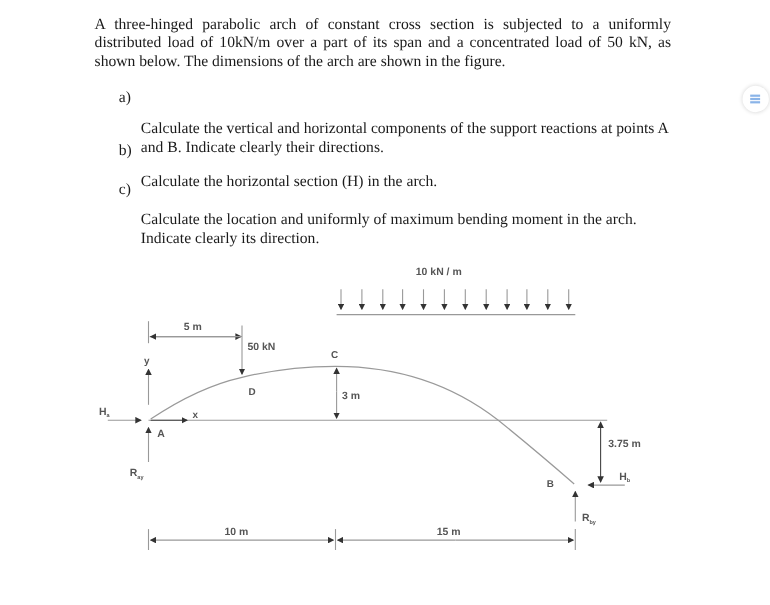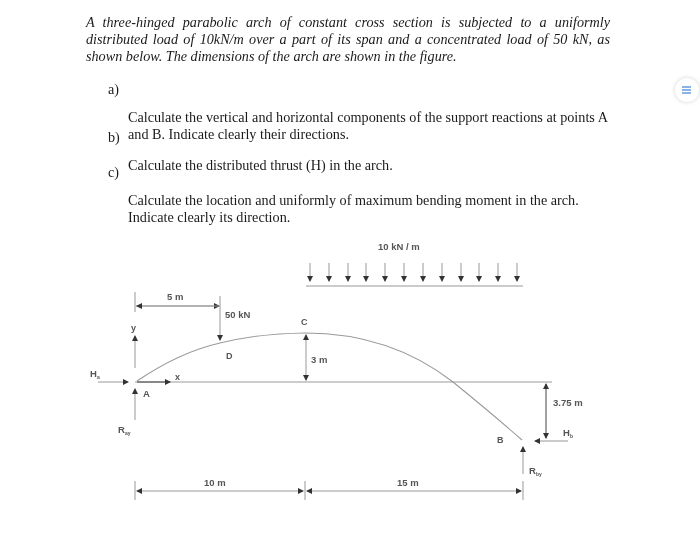--- a/index.html
+++ b/index.html
@@ -1,19 +1,19 @@
 <!DOCTYPE html>
 <html><head>
 <meta charset="utf-8">
 <style>
   html, body { margin:0; padding:0; background:#ffffff; }
   body { width:700px; height:550px; position:relative; overflow:hidden; }
   .doc { position:absolute; left:86px; top:14px; width:524px;
          font-family:"Liberation Serif","DejaVu Serif",serif; font-size:14.2px; color:#1a1a1a; line-height:17px; }
-  .intro { text-align:justify; margin:0;font-style:italic; }
+  .intro { text-align:justify; margin:0; }
   .q { position:absolute; left:22px; width:500px; }
   .q .lbl { position:absolute; left:0; top:0; }
   .q .txt { margin-left:20px;margin-top:28px; }
   .fig { position:absolute; left:0; top:0; }
   .fig text { font-family:"Liberation Sans","DejaVu Sans",sans-serif; font-weight:bold; fill:#555; }
   .side-btn { position:absolute; left:675px; top:78px; width:24px; height:24px; border-radius:12px;
               background:#fff; box-shadow:0 0 4px rgba(0,0,0,0.18); }
   .side-btn span { position:absolute; left:7px; width:9px; height:1.5px; background:#8ab4e8; }
 </style>
 </head>
@@ -23,21 +23,21 @@
   <p class="intro">A three-hinged parabolic arch of constant cross section is subjected to a uniformly distributed load of 10kN/m over a part of its span and a concentrated load of 50 kN, as shown below. The dimensions of the arch are shown in the figure.</p>
 </div>
 
 <div class="doc" style="top:81px;">
   <div class="q" style="top:0;">
     <span class="lbl">a)</span>
     <div class="txt">Calculate the vertical and horizontal components of the support reactions at points A and B. Indicate clearly their directions.</div>
   </div>
   <div class="q" style="top:48px;">
     <span class="lbl">b)</span>
-    <div class="txt">Calculate the distributed thrust (H) in the arch.</div>
+    <div class="txt">Calculate the horizontal section (H) in the arch.</div>
   </div>
   <div class="q" style="top:83px;">
     <span class="lbl">c)</span>
     <div class="txt">Calculate the location and uniformly of maximum bending moment in the arch. Indicate clearly its direction.</div>
   </div>
 </div>
 
 <svg class="fig" width="700" height="550">
   <defs>
     <marker id="ah" markerWidth="6" markerHeight="6" refX="5" refY="3" orient="auto">

